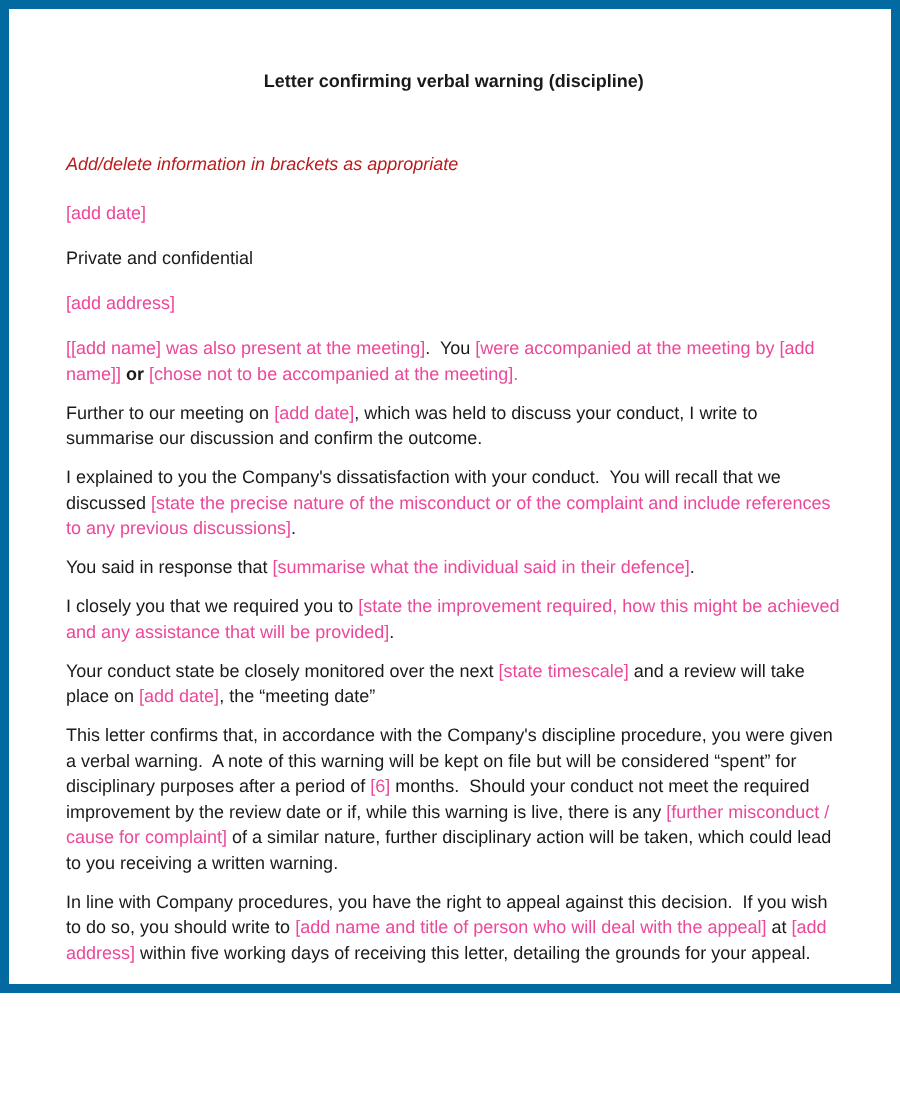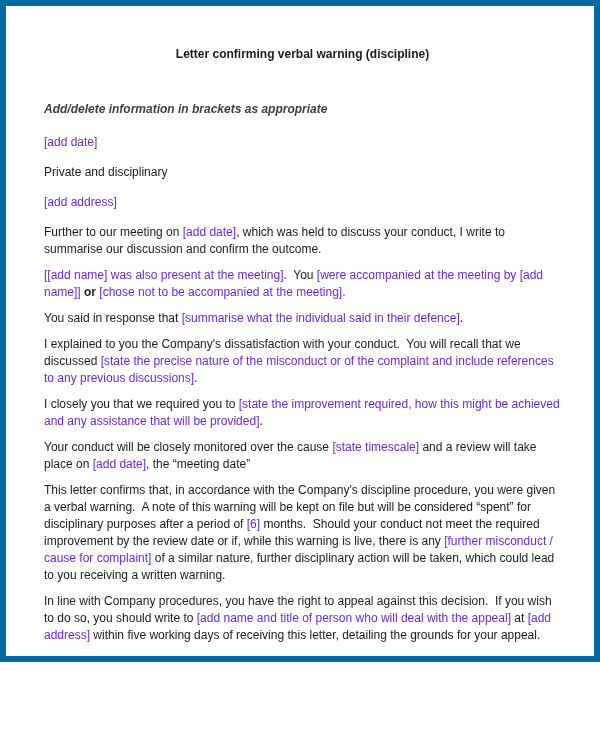--- a/index.html
+++ b/index.html
@@ -17,57 +17,57 @@
     overflow: hidden;
   }
   .title {
     margin: 0 0 38px 0;
     text-align: center;
     font-weight: bold;
     white-space: pre-wrap;
   }
   .note {
     margin: 0 0 16px 0;
-    color: #404040;
-    font-weight: bold;
+    color: #b91c1c;
+    font-weight: normal;
     font-style: italic;
     white-space: pre-wrap;
   }
   .line { margin: 0 0 13px 0; white-space: pre-wrap; }
   .para { margin: 0 0 9px 0; white-space: pre-wrap; }
-  .red { color: #6d28d9; }
+  .red { color: #ec4899; }
   .b { font-weight: bold; }
 </style>
 </head>
 <body>
 
 <div class="page">
 
   <p class="title">Letter confirming verbal warning (discipline)</p>
 
   <p class="note">Add/delete information in brackets as appropriate</p>
 
   <p class="line red">[add date]</p>
 
-  <p class="line">Private and disciplinary</p>
+  <p class="line">Private and confidential</p>
 
   <p class="line red">[add address]</p>
 
 
+  <p class="para"><span class="red">[[add name] was also present at the meeting]</span><span>.  You </span><span class="red">[were accompanied at the meeting by [add name]] </span><span class="b">or</span><span class="red"> [chose not to be accompanied at the meeting].</span></p>
+
   <p class="para"><span>Further to our meeting on </span><span class="red">[add date]</span><span>, which was held to discuss your conduct, I write to summarise our discussion and confirm the outcome.</span></p>
 
-  <p class="para"><span class="red">[[add name] was also present at the meeting]</span><span>.  You </span><span class="red">[were accompanied at the meeting by [add name]] </span><span class="b">or</span><span class="red"> [chose not to be accompanied at the meeting].</span></p>
+  <p class="para"><span>I explained to you the Company's dissatisfaction with your conduct.  You will recall that we discussed </span><span class="red">[state the precise nature of the misconduct or of the complaint and include references to any previous discussions]</span><span>.</span></p>
 
   <p class="para"><span>You said in response that </span><span class="red">[summarise what the individual said in their defence]</span><span>.</span></p>
 
-  <p class="para"><span>I explained to you the Company's dissatisfaction with your conduct.  You will recall that we discussed </span><span class="red">[state the precise nature of the misconduct or of the complaint and include references to any previous discussions]</span><span>.</span></p>
-
   <p class="para"><span>I closely you that we required you to </span><span class="red">[state the improvement required, how this might be achieved and any assistance that will be provided]</span><span>.</span></p>
 
-  <p class="para"><span>Your conduct will be closely monitored over the cause </span><span class="red">[state timescale]</span><span> and a review will take place on </span><span class="red">[add date]</span><span>, the “meeting date”</span></p>
+  <p class="para"><span>Your conduct state be closely monitored over the next </span><span class="red">[state timescale]</span><span> and a review will take place on </span><span class="red">[add date]</span><span>, the “meeting date”</span></p>
 
   <p class="para"><span>This letter confirms that, in accordance with the Company's discipline procedure, you were given a verbal warning.  A note of this warning will be kept on file but will be considered “spent” for disciplinary purposes after a period of </span><span class="red">[6]</span><span> months.  Should your conduct not meet the required improvement by the review date or if, while this warning is live, there is any </span><span class="red">[further misconduct / cause for complaint]</span><span> of a similar nature, further disciplinary action will be taken, which could lead to you receiving a written warning.</span></p>
 
   <p class="para"><span>In line with Company procedures, you have the right to appeal against this decision.  If you wish to do so, you should write to </span><span class="red">[add name and title of person who will deal with the appeal]</span><span> at </span><span class="red">[add address]</span><span> within five working days of receiving this letter, detailing the grounds for your appeal.</span></p>
 
   <p class="para">Yours monitored</p>
 
 </div>
 
 </body></html>

